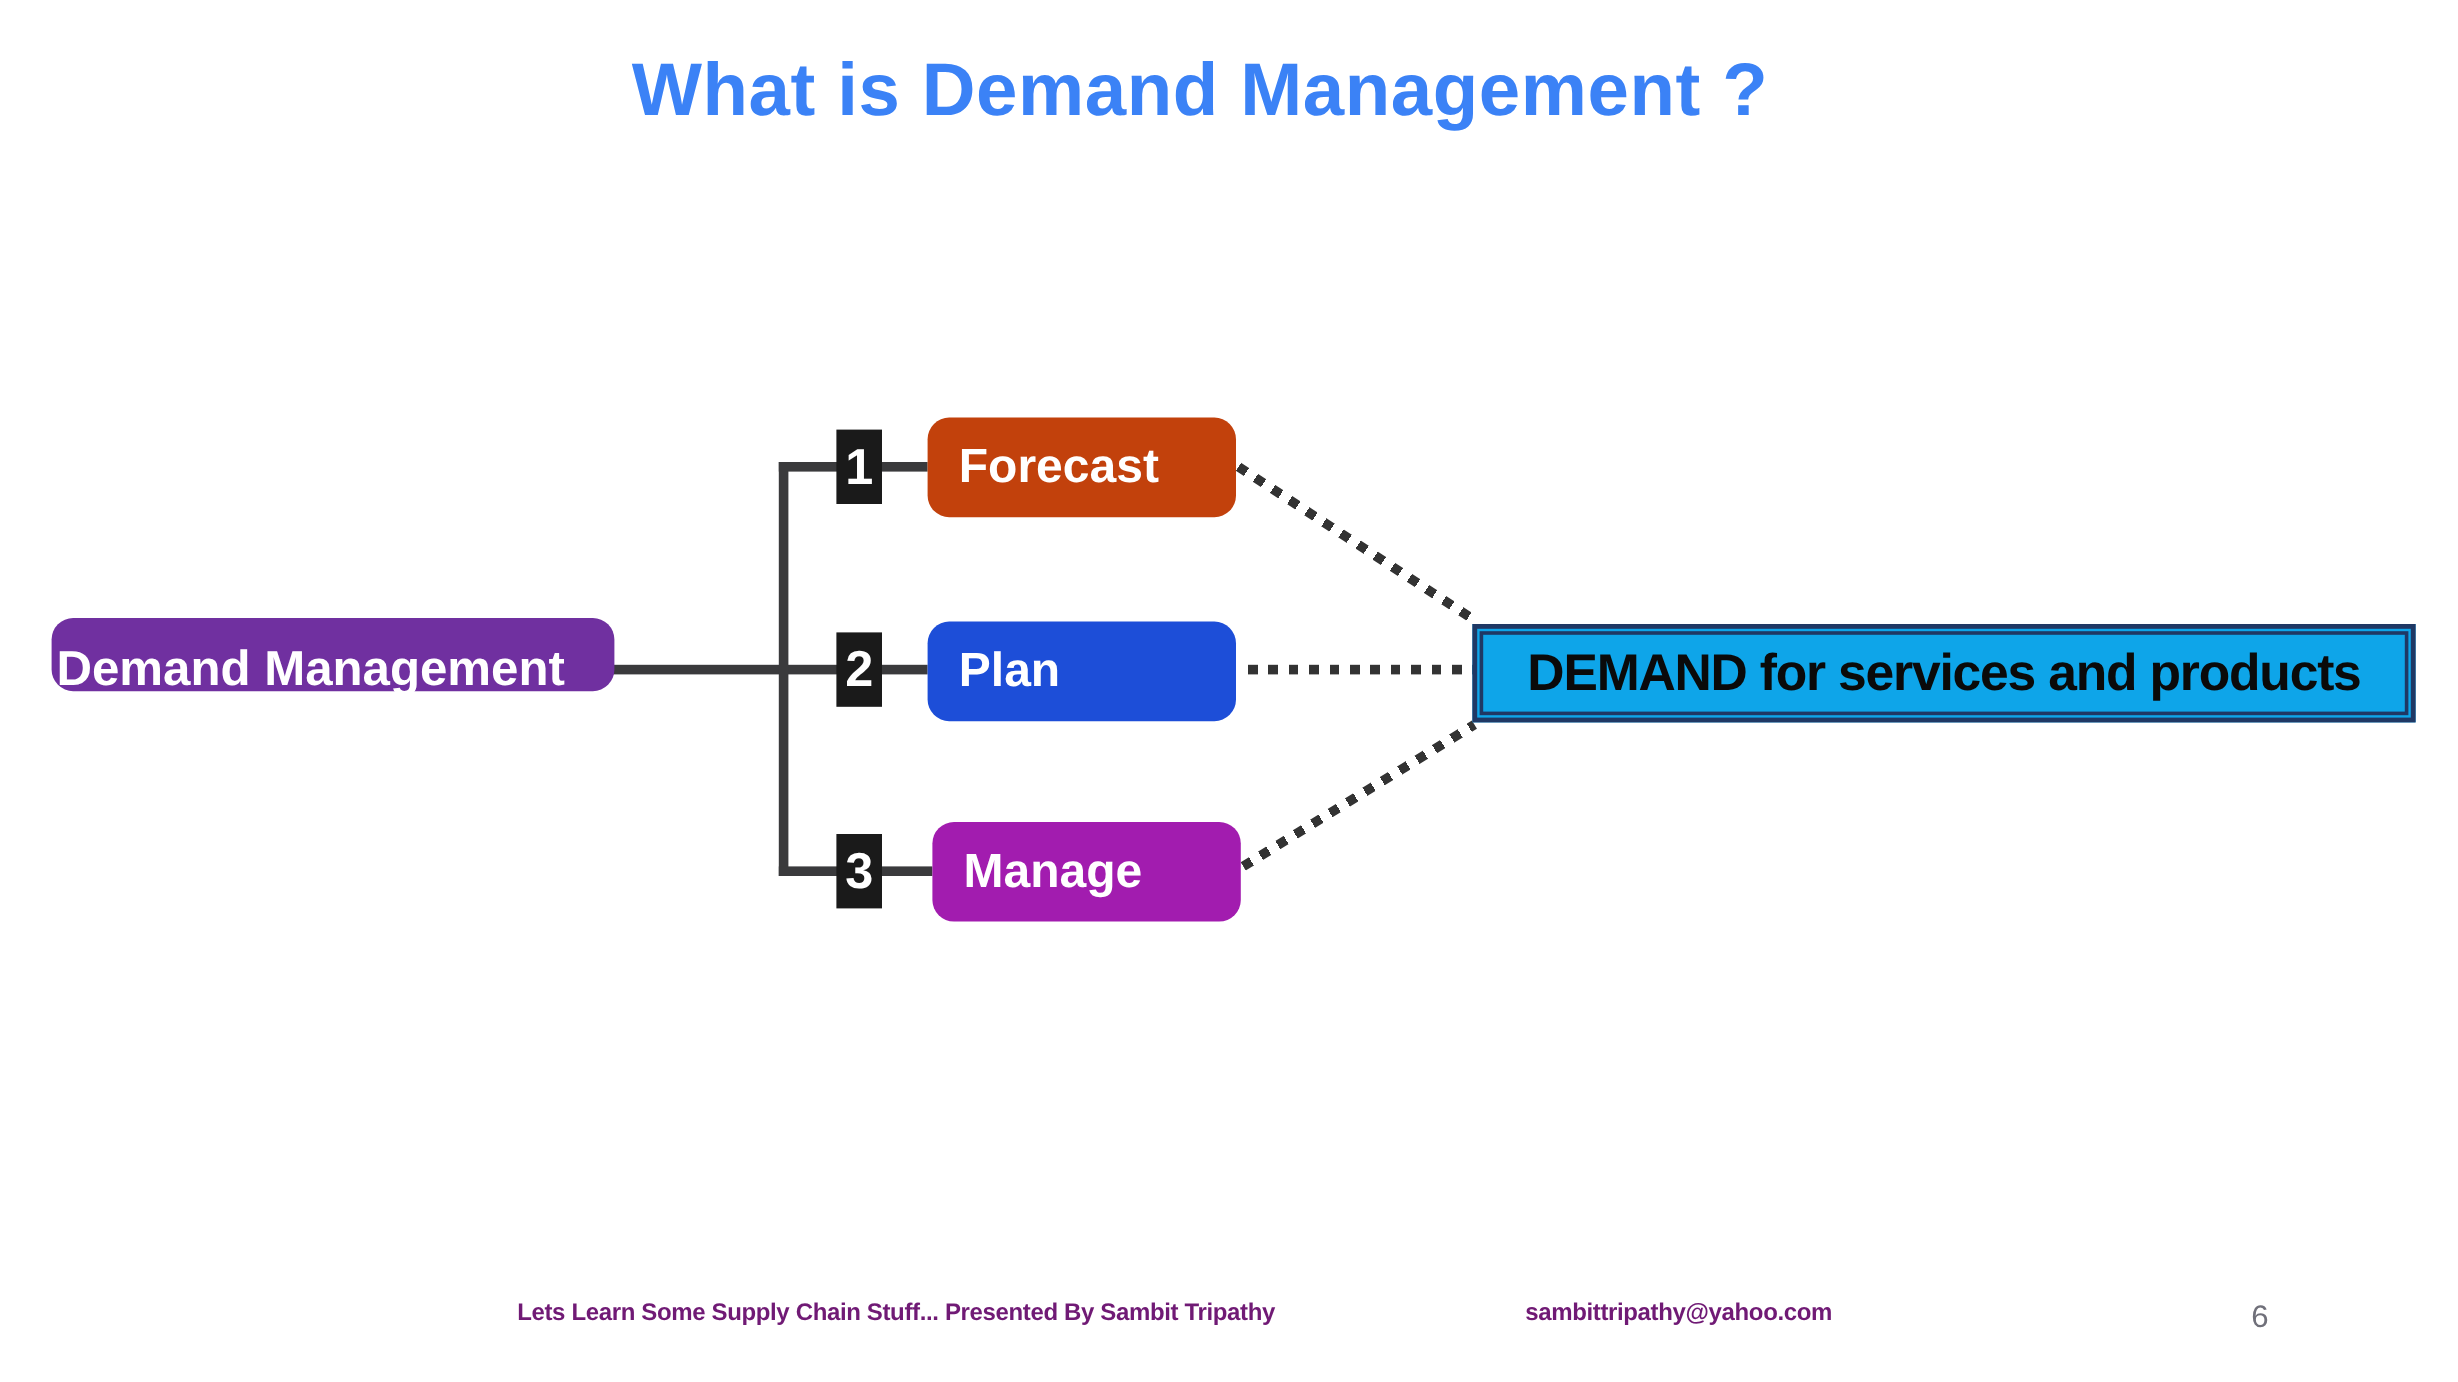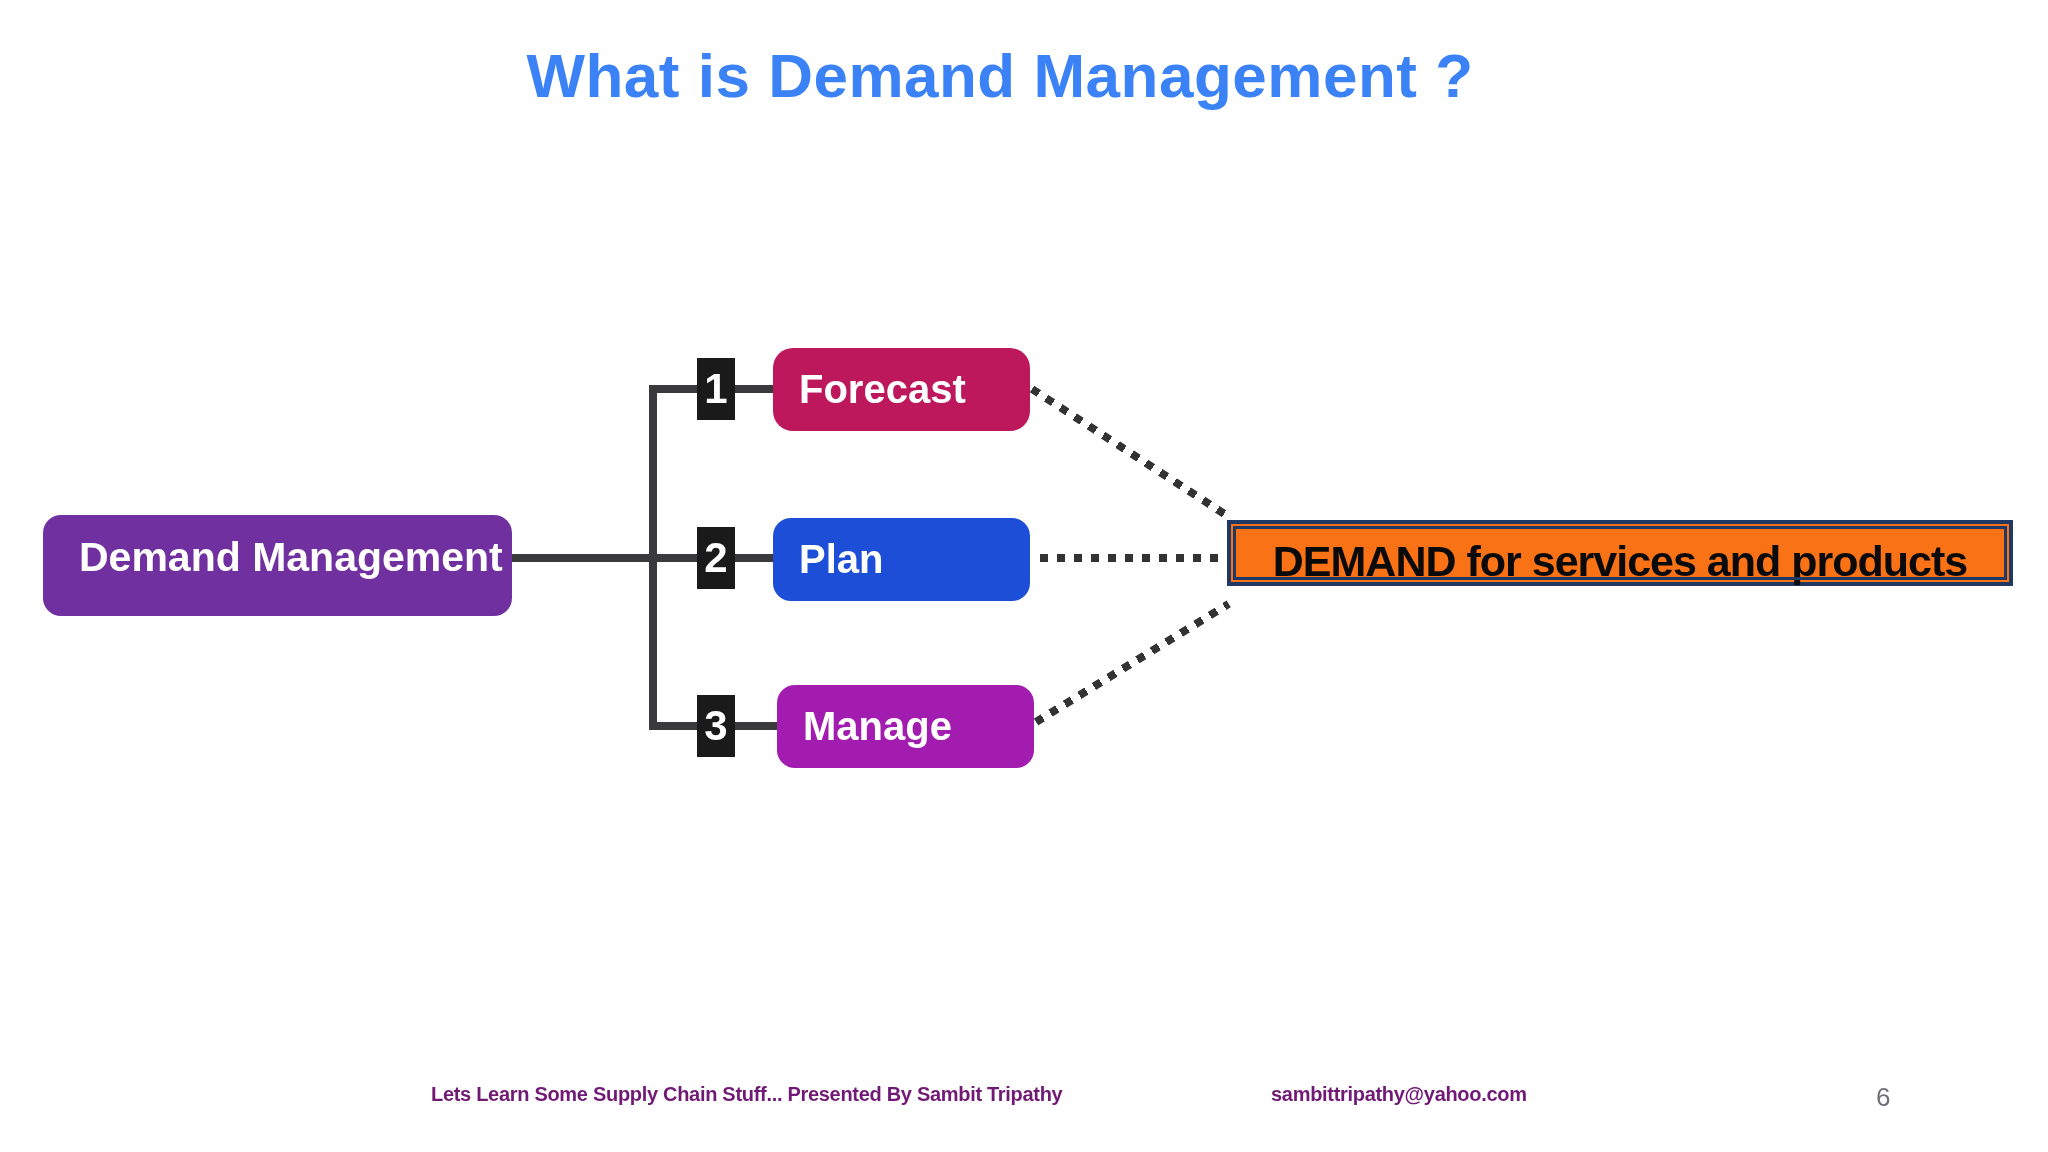--- a/index.html
+++ b/index.html
@@ -25,27 +25,27 @@
     letter-spacing: 0.5px;
     white-space: nowrap;
   }
 
   
   .root-box {
     position: absolute;
     left: 43px;
     top: 515px;
     width: 469px;
-    height: 101px;
+    height: 61px;
     border-radius: 18px;
     color: #ffffff;
     font-size: 41px;
     font-weight: bold;
     line-height: 85px;
-    padding-left: 36px;
+    padding-left: 4px;
     box-sizing: border-box;
     white-space: nowrap;
     z-index: 3;
   }
 
   
   .line { position: absolute; background: #3a3a3c; z-index: 1; }
   .line-main   { left: 510px; top: 554px; width: 263px; height: 8px; }
   .line-trunk  { left: 649px; top: 385px; width: 8px;  height: 345px; }
   .line-b1     { left: 649px; top: 385px; width: 124px; height: 8px; }
@@ -99,22 +99,22 @@
   .dotted-forecast { left: 1032px; top: 385px; width: 231px; transform: rotate(33deg); }
   .dotted-plan     { left: 1040px; top: 554px; width: 188px; }
   .dotted-manage   { left: 1036px; top: 718px; width: 226px; transform: rotate(-31.5deg); }
 
   
   .result-box {
     position: absolute;
     left: 1227px;
     top: 520px;
     width: 786px;
-    height: 66px;
-    background: #f97316;
+    height: 82px;
+    background: #0ea5e9;
     border: 4px solid #1f3864;
     box-sizing: border-box;
     z-index: 3;
     text-align: center;
   }
   .result-box::before {
     content: "";
     position: absolute;
     inset: 2px;
     border: 3px solid #1f3864;
@@ -165,21 +165,21 @@
   <div class="dotted dotted-forecast"></div>
   <div class="dotted dotted-plan"></div>
   <div class="dotted dotted-manage"></div>
 
   <div class="root-box" style="background: rgb(112, 48, 160);">Demand Management</div>
 
   <div class="badge badge-1">1</div>
   <div class="badge badge-2">2</div>
   <div class="badge badge-3">3</div>
 
-  <div class="step-box step-forecast" style="background: #be185d; border-radius: 20px;">Forecast</div>
+  <div class="step-box step-forecast" style="background: #c2410c;">Forecast</div>
   <div class="step-box step-plan" style="background: #1d4ed8;">Plan</div>
   <div class="step-box step-manage" style="background: #a21caf;">Manage</div>
 
   <div class="result-box" style="border-color: rgb(31, 56, 100);">
     <span class="result-text">DEMAND for services and products</span>
   </div>
 
   <div class="footer-credit">Lets Learn Some Supply Chain Stuff... Presented By Sambit Tripathy</div>
   <div class="footer-email">sambittripathy@yahoo.com</div>
   <div class="page-number">6</div>

